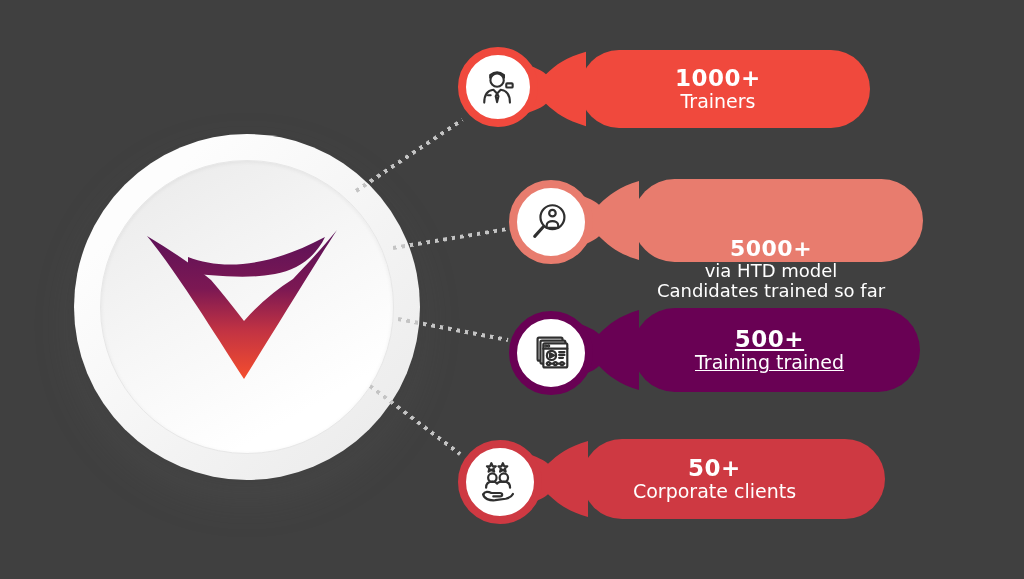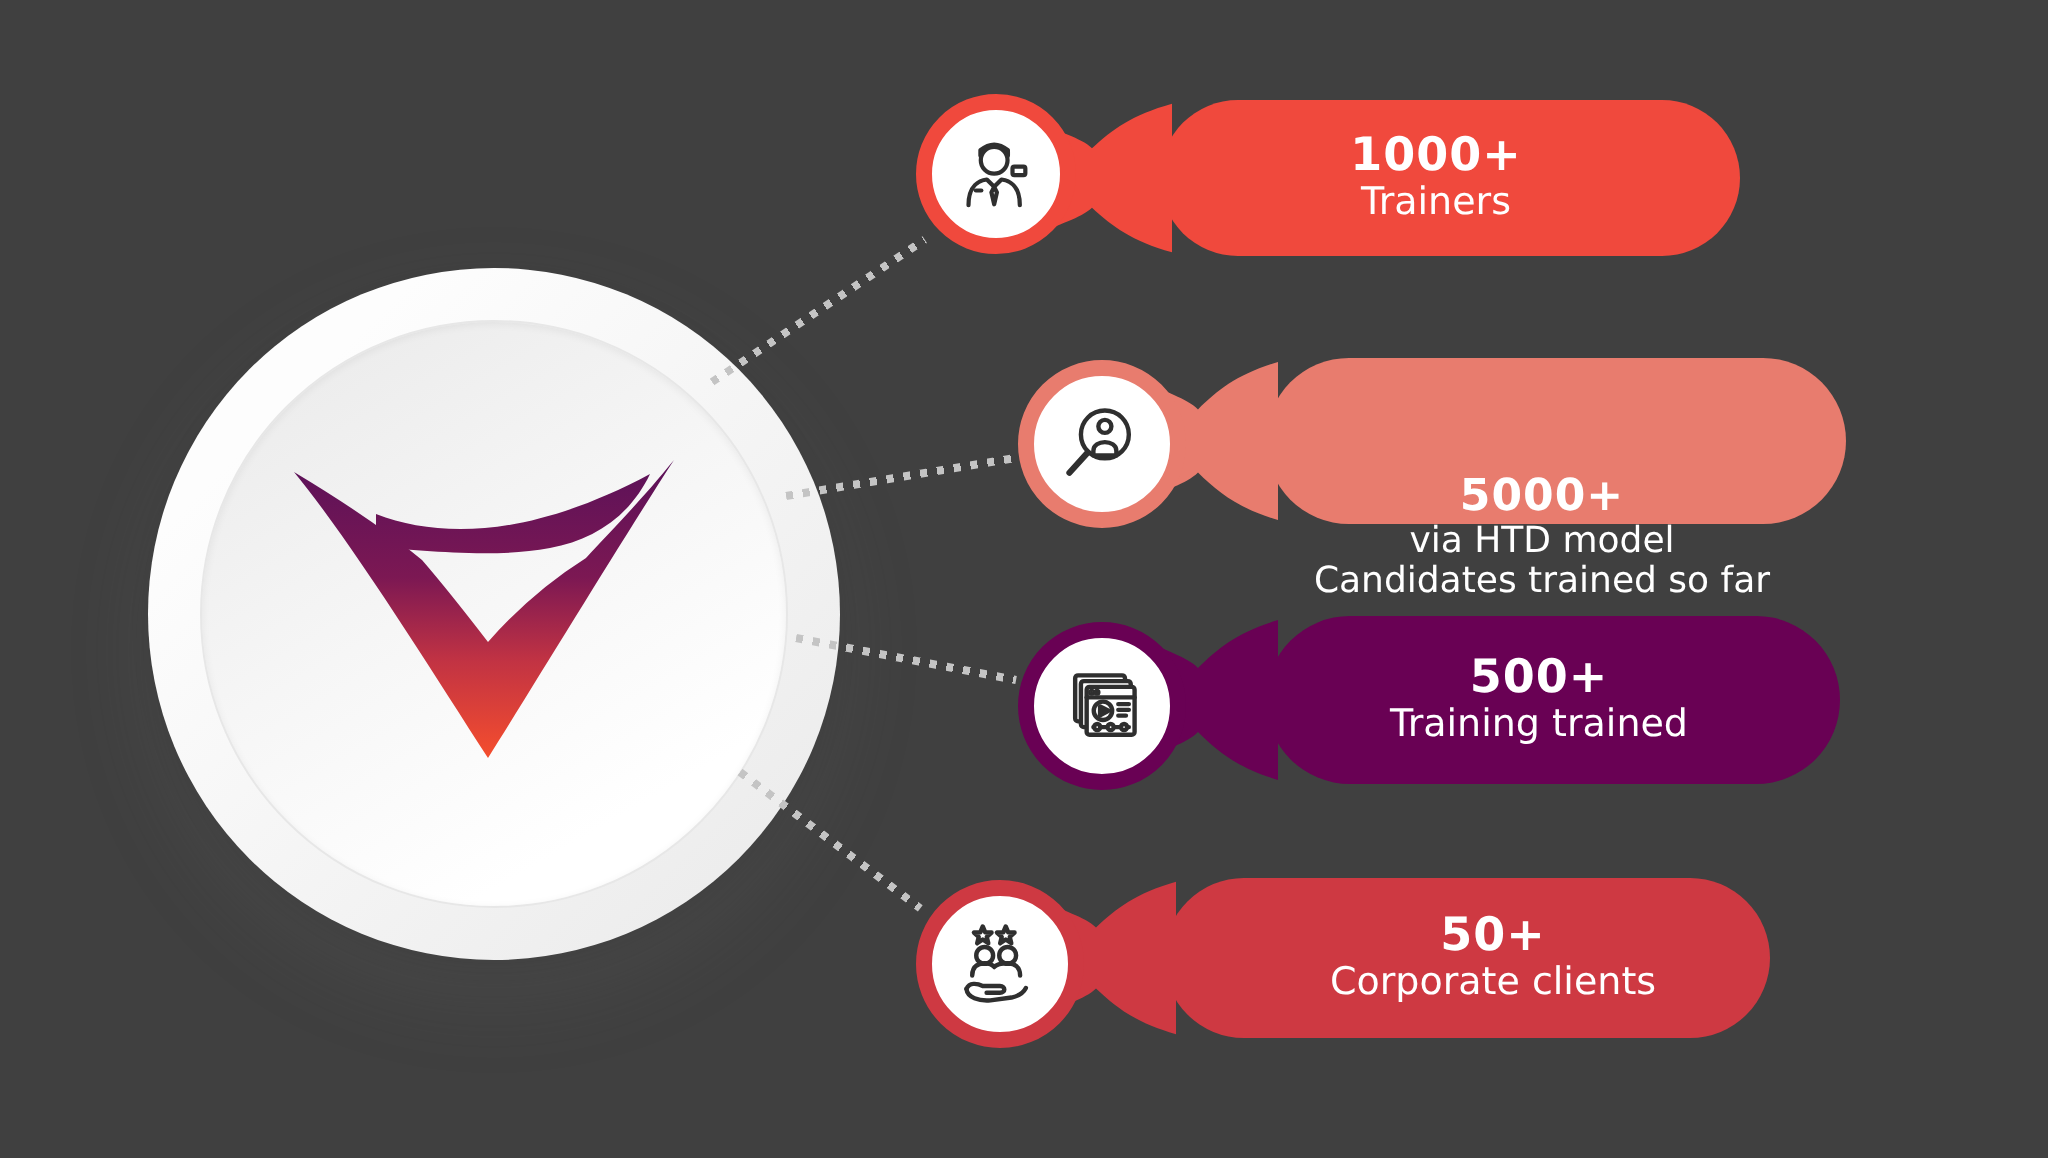--- a/index.html
+++ b/index.html
@@ -54,26 +54,26 @@
   .p2{left:633px;top:179px;width:290px;height:83px;}
   .n2{left:569px;top:179px;width:70px;height:83px;}
   .r2{left:509px;top:180px;width:84px;height:84px;}
   .t2{left:633px;top:179px;width:290px;height:83px;margin-top:48px;}
   .t2 .stat-value{font-size:22px;}
   .t2 .stat-line{font-size:18px;}
   
   .p3{left:633px;top:308px;width:287px;height:84px;}
   .n3{left:569px;top:308px;width:70px;height:84px;}
   .r3{left:509px;top:311px;width:84px;height:84px;}
-  .t3{left:633px;top:308px;width:287px;height:84px;}
+  .t3{left:633px;top:308px;width:287px;height:84px;text-decoration:underline;}
   
   .p4{left:582px;top:439px;width:303px;height:80px;}
   .n4{left:518px;top:439px;width:70px;height:80px;}
   .r4{left:458px;top:440px;width:84px;height:84px;}
-  .t4{left:602px;top:439px;width:303px;height:80px;}
+  .t4{left:570px;top:439px;width:303px;height:80px;}
   .icon{stroke:#2f2f2f;stroke-width:2.3;fill:none;stroke-linecap:round;stroke-linejoin:round;}
 </style>
 </head>
 <body>
 
 <div class="canvas">
 
   <div class="big-circle">
     <div class="big-circle-inner"></div>
     <svg class="brand-logo" viewBox="0 0 190 155">

